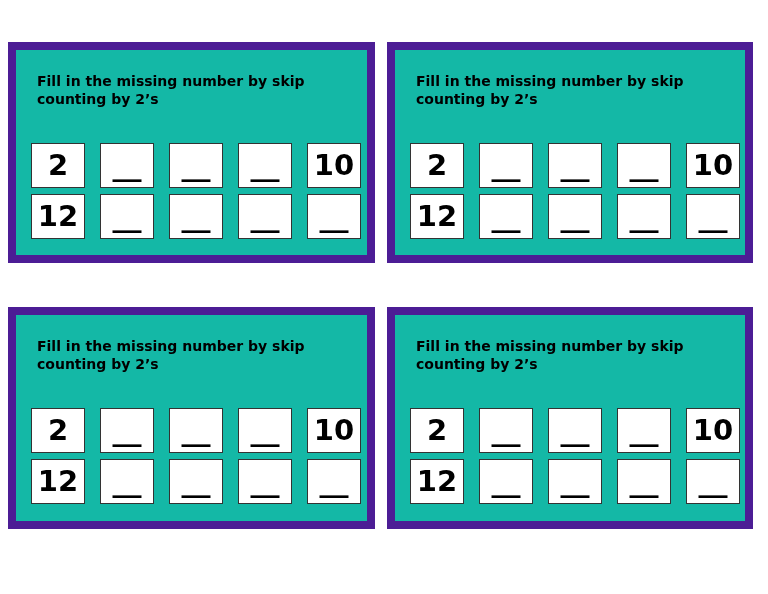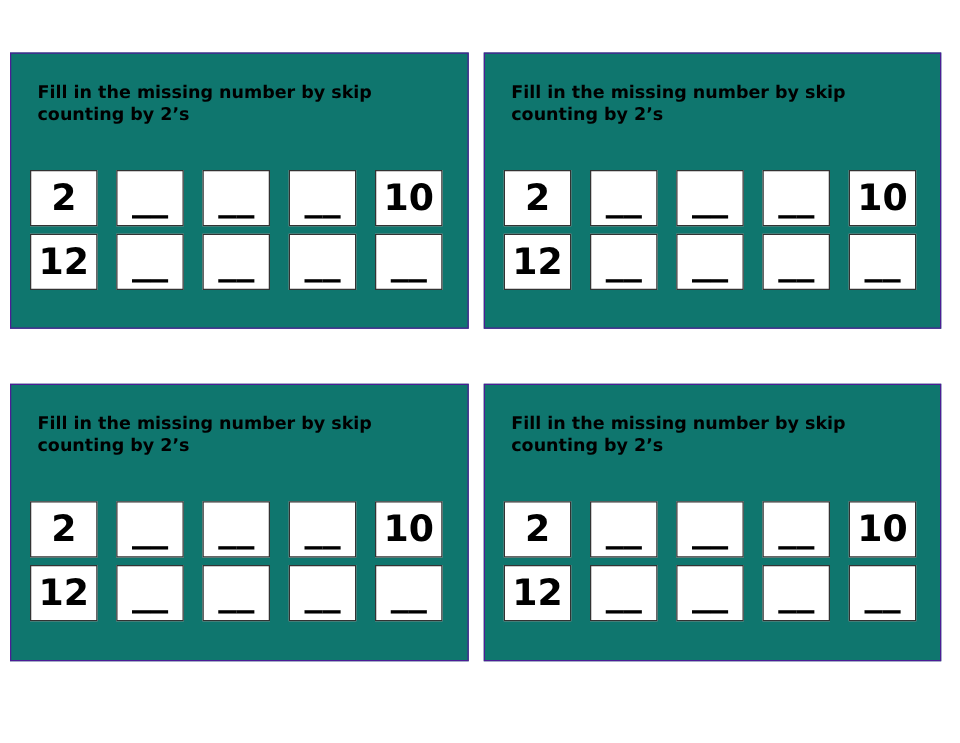--- a/index.html
+++ b/index.html
@@ -15,22 +15,22 @@
     font-family: "DejaVu Sans", sans-serif;
   }
   .page {
     position: absolute;
     inset: 0;
     background: #ffffff;
   }
   .panel {
     position: absolute;
     box-sizing: border-box;
-    border: 1px solid #4c1d95;
-    background: #0f766e;
+    border: 8px solid #4c1d95;
+    background: #14b8a6;
   }
   .panel:nth-of-type(1) { left: 8px;   top: 42px;  width: 367px; height: 221px; }
   .panel:nth-of-type(2) { left: 387px; top: 42px;  width: 366px; height: 221px; }
   .panel:nth-of-type(3) { left: 8px;   top: 307px; width: 367px; height: 222px; }
   .panel:nth-of-type(4) { left: 387px; top: 307px; width: 366px; height: 222px; }
 
   .instruction {
     margin: 22px 18px 0 21px;
     font-size: 14px;
     line-height: 18px;

